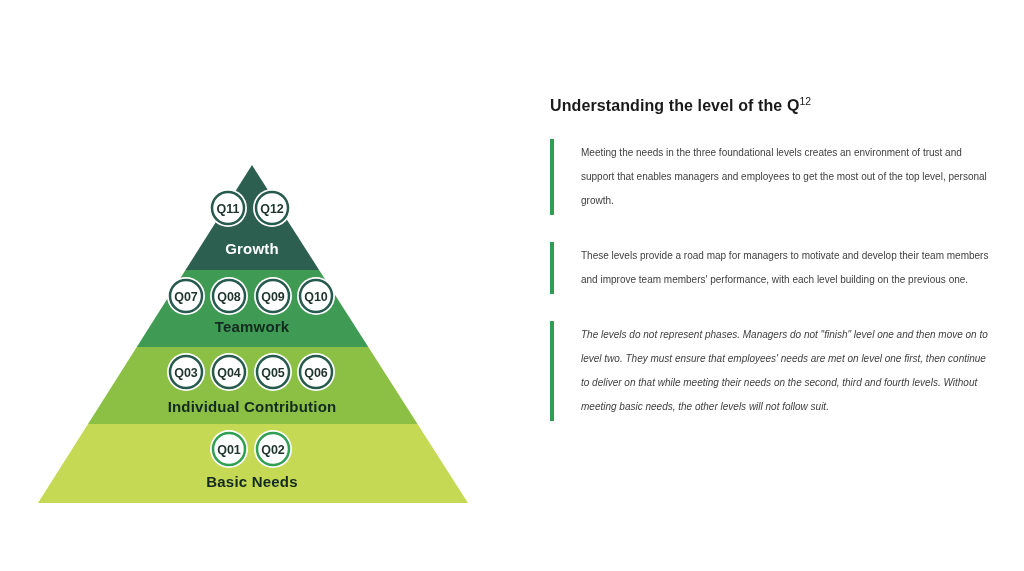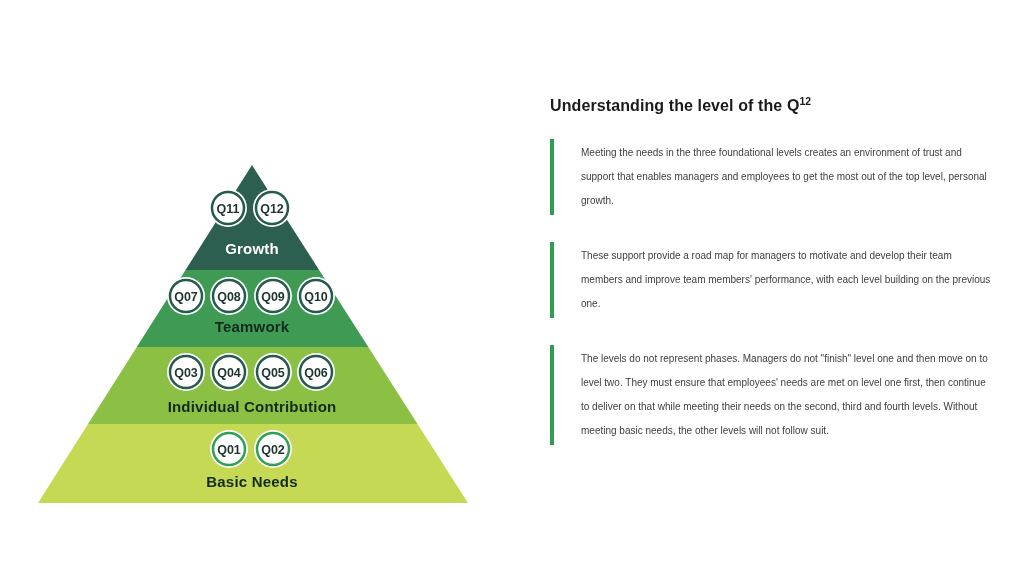--- a/index.html
+++ b/index.html
@@ -38,33 +38,33 @@
   }
   .info h1 {
     font-size: 16px;
     font-weight: 700;
     color: #1a1a1a;
     letter-spacing: 0.1px;
     margin: 0 0 24px 0;
   }
   .info h1 sup {
     font-size: 0.65em;
-    font-weight: 700;
+    font-weight: 400;
     vertical-align: super;
     line-height: 0;
   }
   .note {
     border-left: 4px solid var(--accent, #2f9e53);
     padding: 2px 0 2px 27px;
     margin: 0 0 27px 0;
     font-size: 10px;
     line-height: 24px;
     color: #404040;
   }
-  .note:last-child { margin-bottom: 16px; }
+  .note:last-child { margin-bottom: 16px; font-style: italic; }
 </style>
 </head>
 <body>
 
 <div class="canvas">
 
   <svg class="pyramid" width="430" height="338" viewBox="0 0 430 338">
     <defs>
       <clipPath id="tri">
         <polygon points="214,0 430,338 0,338"></polygon>
@@ -145,18 +145,18 @@
       <text class="qt" x="235" y="288.5">Q02</text>
     </g>
     <text class="band-label" x="214" y="322" fill="#132a21">Basic Needs</text>
   </svg>
 
   <div class="info">
     <h1><span>Understanding the level of the Q</span><sup>12</sup></h1>
 
     <p class="note">Meeting the needs in the three foundational levels creates an environment of trust and support that enables managers and employees to get the most out of the top level, personal growth.</p>
 
-    <p class="note">These support provide a road map for managers to motivate and develop their team members and improve team members' performance, with each level building on the previous one.</p>
+    <p class="note">These levels provide a road map for managers to motivate and develop their team members and improve team members' performance, with each level building on the previous one.</p>
 
     <p class="note">The levels do not represent phases. Managers do not "finish" level one and then move on to level two. They must ensure that employees' needs are met on level one first, then continue to deliver on that while meeting their needs on the second, third and fourth levels. Without meeting basic needs, the other levels will not follow suit.</p>
   </div>
 
 </div>
 
 </body></html>

